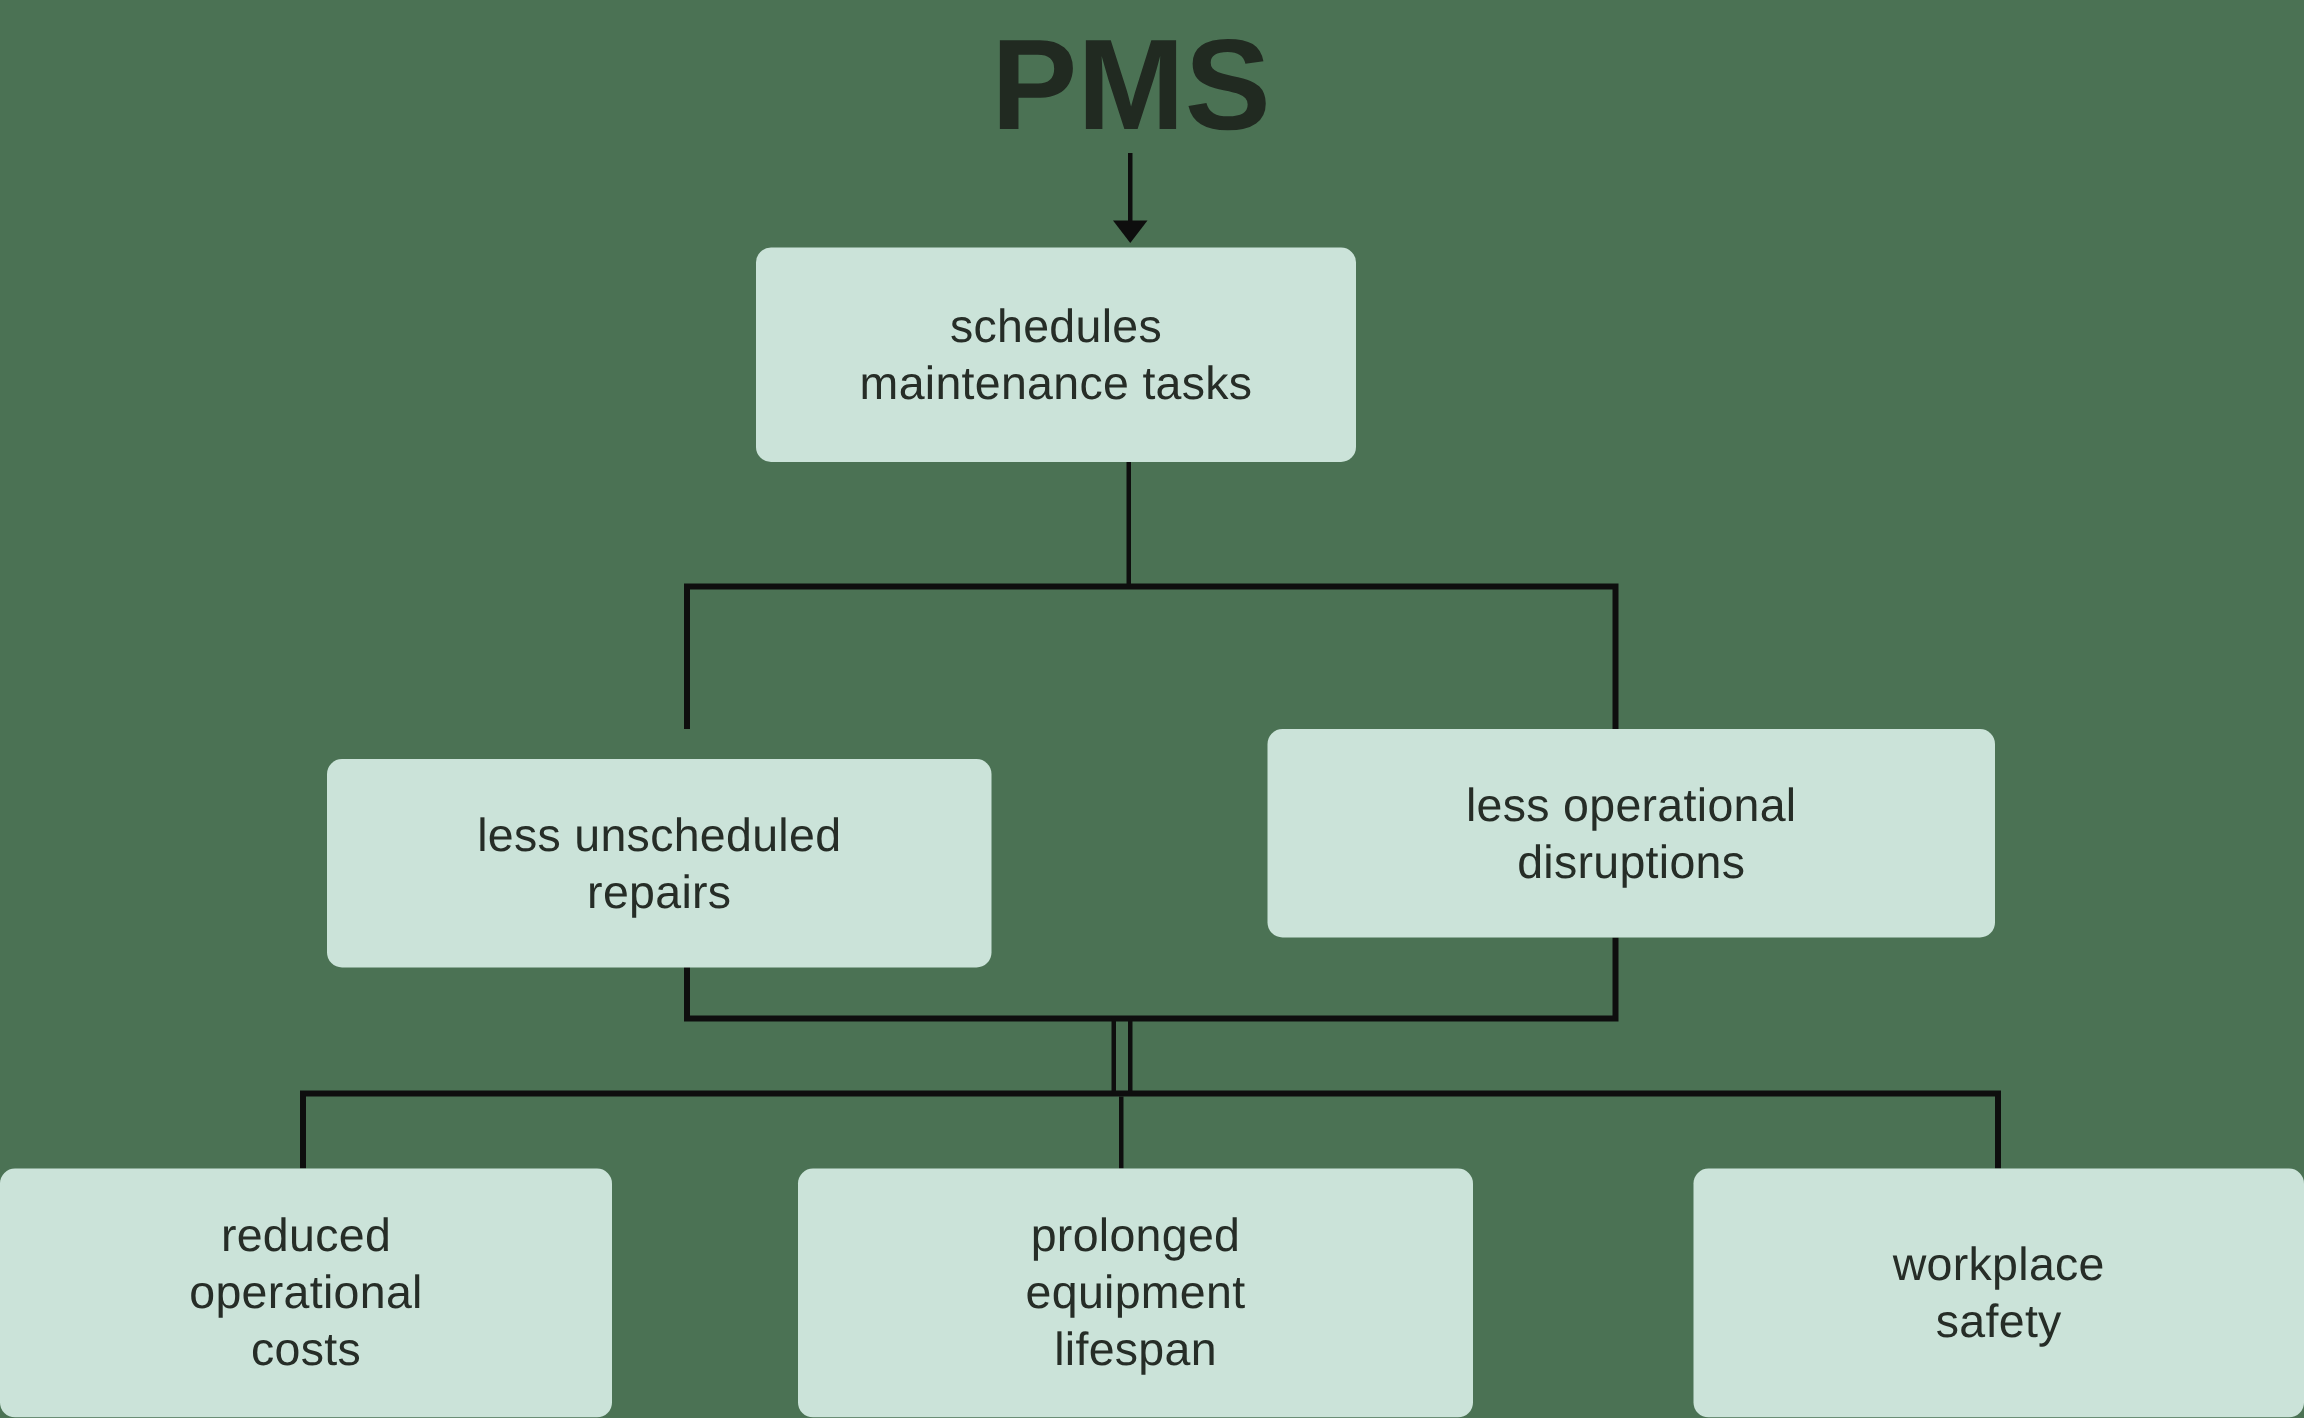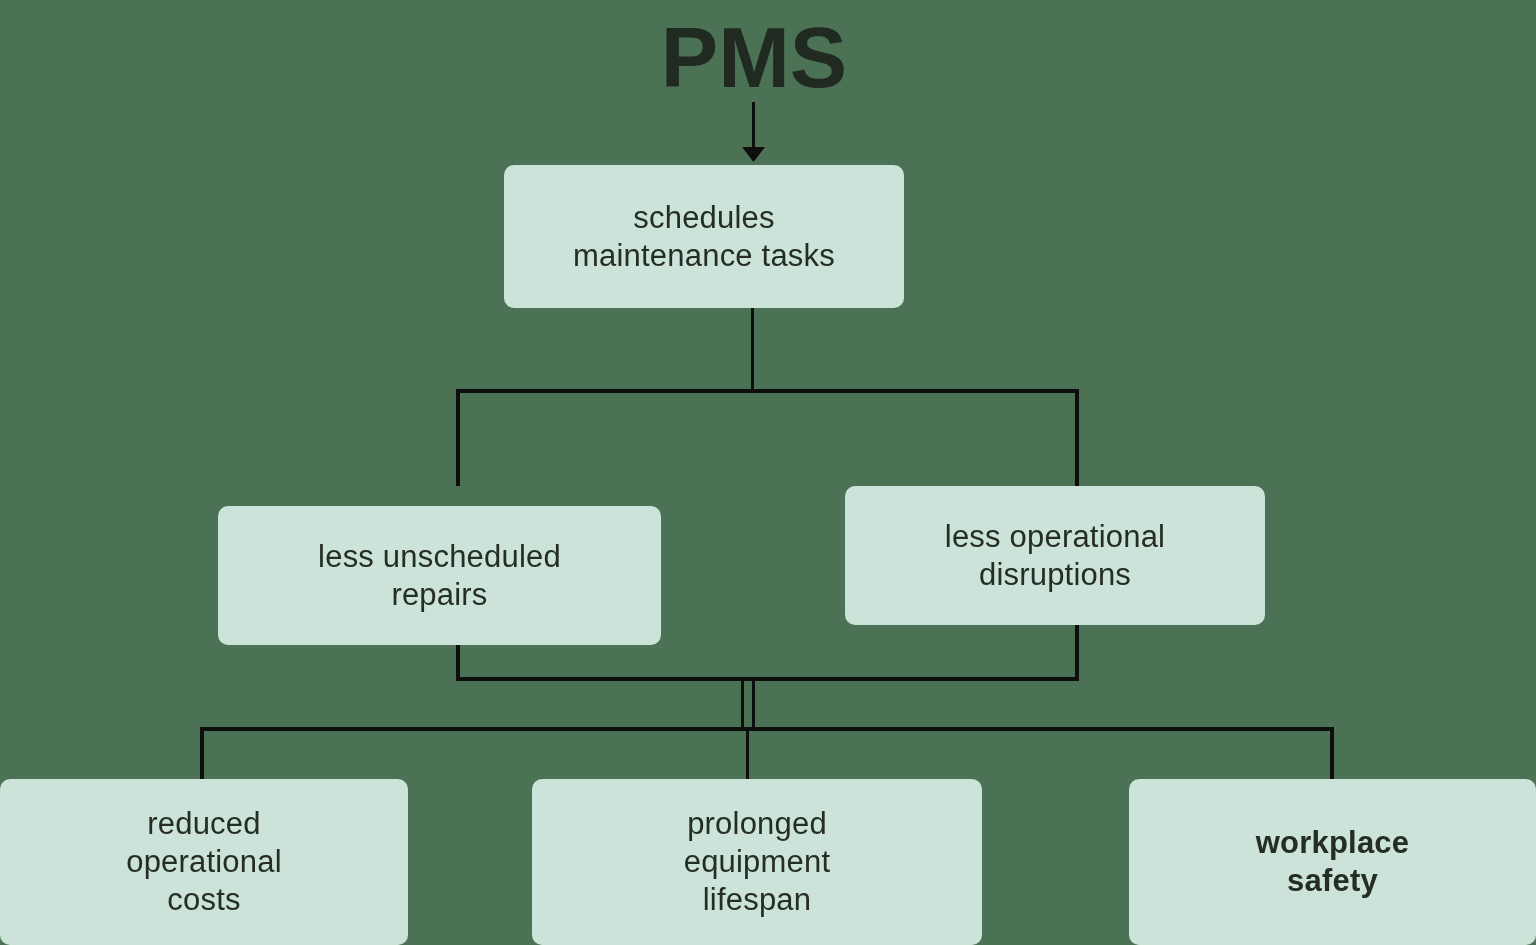--- a/index.html
+++ b/index.html
@@ -57,24 +57,24 @@
     text-align: center;
     white-space: pre-line;
     font-size: 31px;
     line-height: 38px;
     font-weight: 500;
     letter-spacing: 0.2px;
     color: var(--box-text);
   }
   .n-schedules { left: 504px; top: 165px; width: 400px; height: 143px; }
   .n-repairs   { left: 218px; top: 506px; width: 443px; height: 139px; }
-  .n-disrupt   { left: 845px; top: 486px; width: 420px; height: 139px; }
+  .n-disrupt   { left: 845px; top: 486px; width: 485px; height: 139px; }
   .n-costs     { left: 0px;    top: 779px; width: 408px; height: 166px; }
   .n-lifespan  { left: 532px;  top: 779px; width: 450px; height: 166px; }
-  .n-safety    { left: 1129px; top: 779px; width: 407px; height: 166px; font-weight: bold; }
+  .n-safety    { left: 1129px; top: 779px; width: 407px; height: 166px; }
 </style>
 </head>
 <body>
 
 <div class="canvas">
 
   <div class="title">PMS</div>
 
   <svg class="connectors" width="1536" height="945" viewBox="0 0 1536 945" aria-hidden="true">
 

